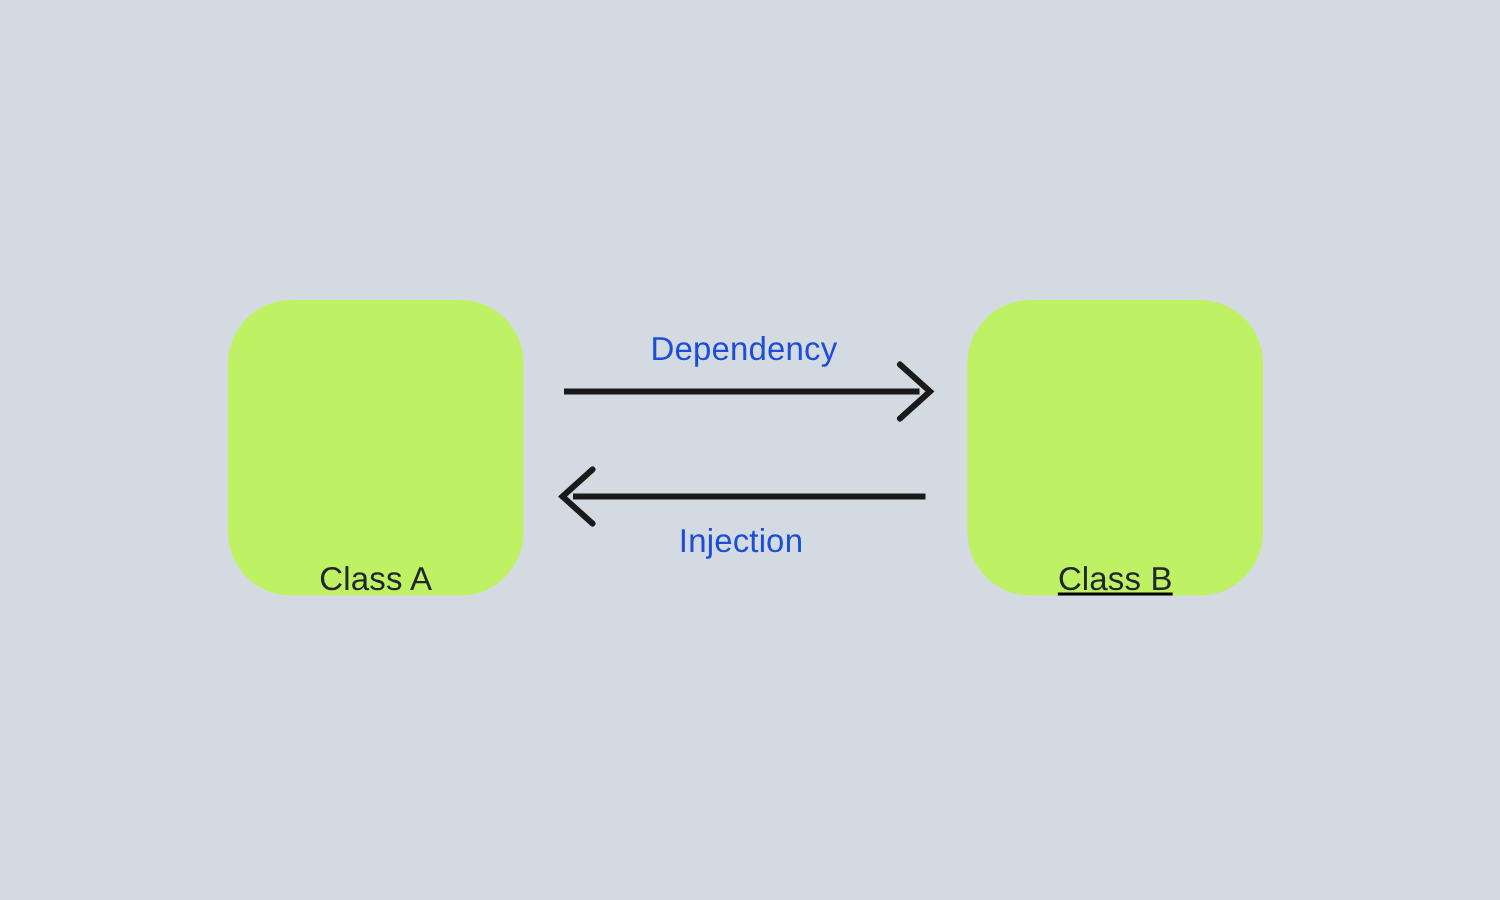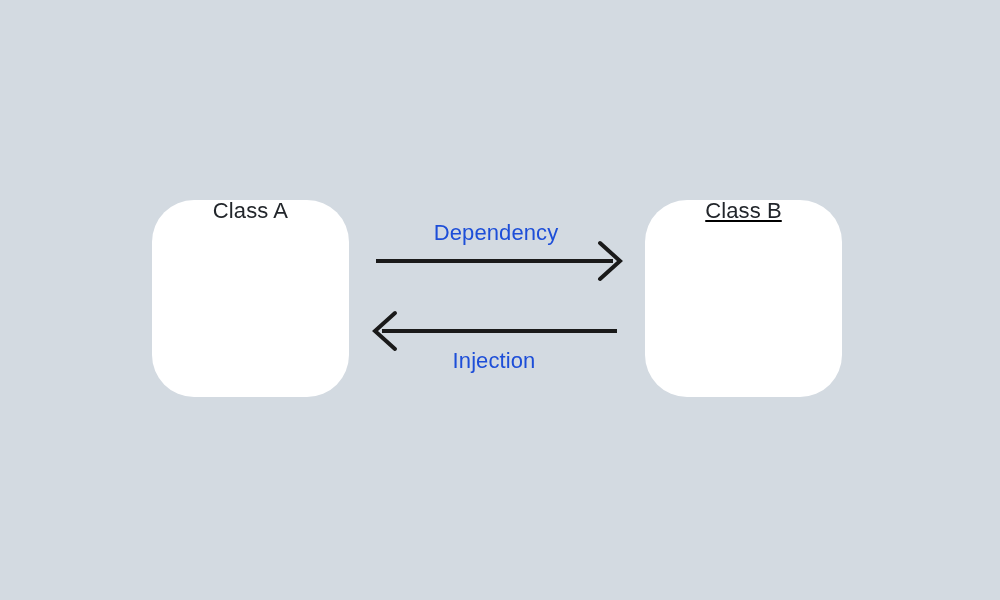--- a/index.html
+++ b/index.html
@@ -16,24 +16,24 @@
     position: relative;
     width: 1000px;
     height: 600px;
     background: #d3dae1;
   }
   .node-box {
     position: absolute;
     width: 197px;
     height: 197px;
     top: 200px;
-    background: #ffffff;
+    background: #bef264;
     border-radius: 42px;
     display: flex;
-    align-items: flex-start;
+    align-items: flex-end;
     justify-content: center;
   }
   #node-a { left: 152px; }
   #node-b { left: 645px; text-decoration: underline; }
   .node-label {
     font-size: 22px;
     line-height: 1;
     color: #22262b;
     letter-spacing: 0.1px;
     white-space: nowrap;

